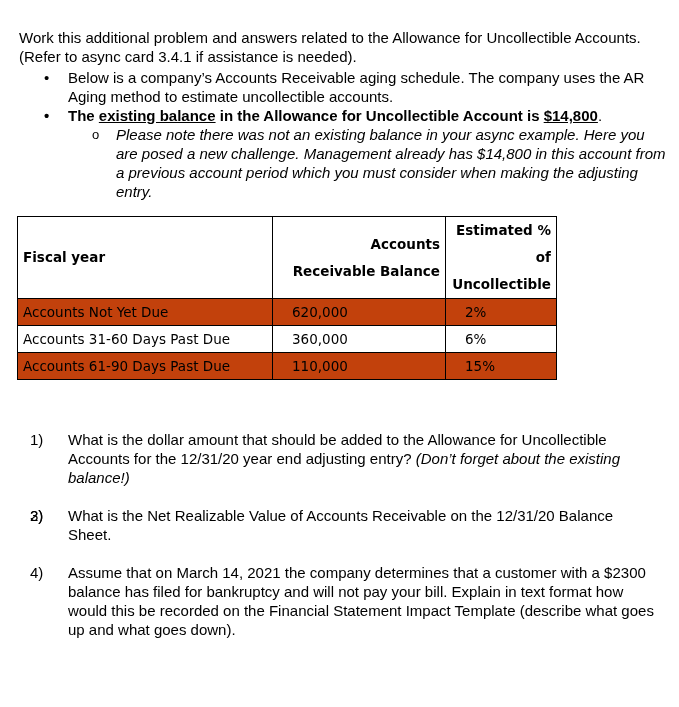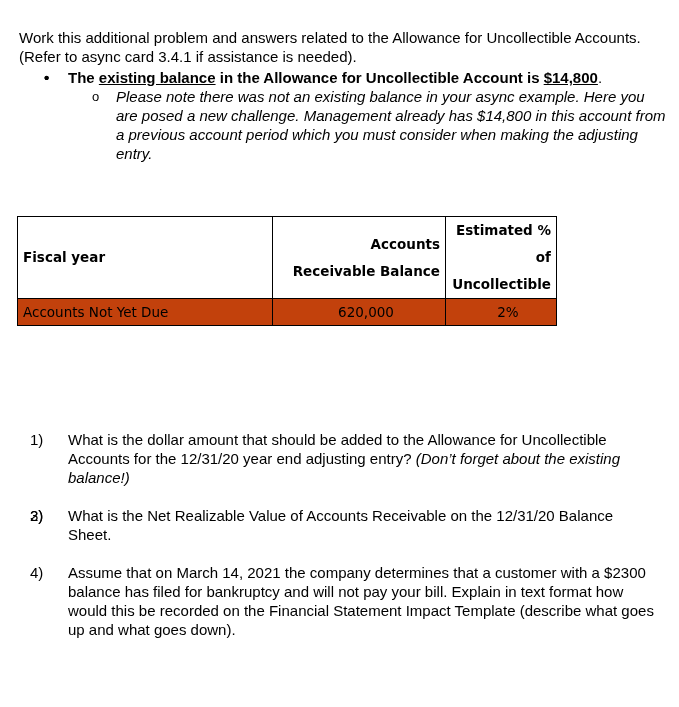--- a/index.html
+++ b/index.html
@@ -16,37 +16,38 @@
   .sub > li .o { position: absolute; left: 24px; top: 0; font-style: normal; font-size: 13px; }
 
   table.aging { position: absolute; left: 17px; top: 216px; border-collapse: collapse;
     font-family: "DejaVu Sans", sans-serif; font-size: 13.5px; }
   table.aging td, table.aging th { border: 1px solid #000; padding: 0 5px; }
   table.aging th { font-weight: bold; height: 80px; line-height: 27px; }
   table.aging th.c1 { text-align: left; width: 244px; }
   table.aging th.c2 { text-align: right; width: 162px; }
   table.aging th.c3 { text-align: right; width: 100px; margin-top: 48px; }
   table.aging td { height: 26px; line-height: 26px; }
-  table.aging td.num { text-align: center; padding-left: 19px; }
+  table.aging td.num { text-align: left; padding-left: 19px; }
   tr.hl td { background: #c2410c; }
 
   ol.q { position: absolute; left: 30px; top: 430px; width: 630px; margin: 0; padding: 0; list-style: none; }
   ol.q > li { position: relative; padding-left: 38px; margin-bottom: 19px; }
   ol.q > li .n { position: absolute; left: 0; top: 0; }
   .it { font-style: italic; }
 </style>
 </head>
 <body>
 
 <div class="doc">
   <p class="intro" style="margin:0">Work this additional problem and answers related to the Allowance for Uncollectible Accounts. (Refer to async card 3.4.1 if assistance is needed).</p>
 
   <ul class="bullets">
     <li>
       <span class="dot">•</span>
+      <span>Below is a company’s Accounts Receivable aging schedule. The company uses the AR Aging method to estimate uncollectible accounts.</span>
     </li>
     <li class="bold">
       <span class="dot">•</span>
       <span>The </span><span class="u">existing balance</span><span> in the Allowance for Uncollectible Account is </span><span class="u">$14,800</span><span style="font-weight:normal">.</span>
       <ul class="sub" style="font-weight:normal">
         <li>
           <span class="o">o</span>
           <span>Please note there was not an existing balance in your async example. Here you are posed a new challenge. Management already has $14,800 in this account from a previous account period which you must consider when making the adjusting entry.</span>
         </li>
       </ul>
@@ -58,20 +59,30 @@
         <tr>
       <th class="c1"><span>Fiscal year</span></th>
       <th class="c2"><span>Accounts</span><br><span>Receivable Balance</span></th>
       <th class="c3"><span>Estimated %</span><br><span>of</span><br><span>Uncollectible</span></th>
     </tr>
     <tr class="hl">
       <td>Accounts Not Yet Due</td>
       <td class="num">620,000</td>
       <td class="num">2%</td>
     </tr>
+    <tr>
+      <td>Accounts 31-60 Days Past Due</td>
+      <td class="num">360,000</td>
+      <td class="num">6%</td>
+    </tr>
+    <tr class="hl">
+      <td>Accounts 61-90 Days Past Due</td>
+      <td class="num">110,000</td>
+      <td class="num">15%</td>
+    </tr>
   </tbody>
     </table>
 
   <ol class="q">
     <li>
       <span class="n">1)</span>
       <span>What is the dollar amount that should be added to the Allowance for Uncollectible Accounts for the 12/31/20 year end adjusting entry? </span><span class="it">(Don’t forget about the existing balance!)</span>
     </li>
     <li>
       <span class="n">2)</span>

